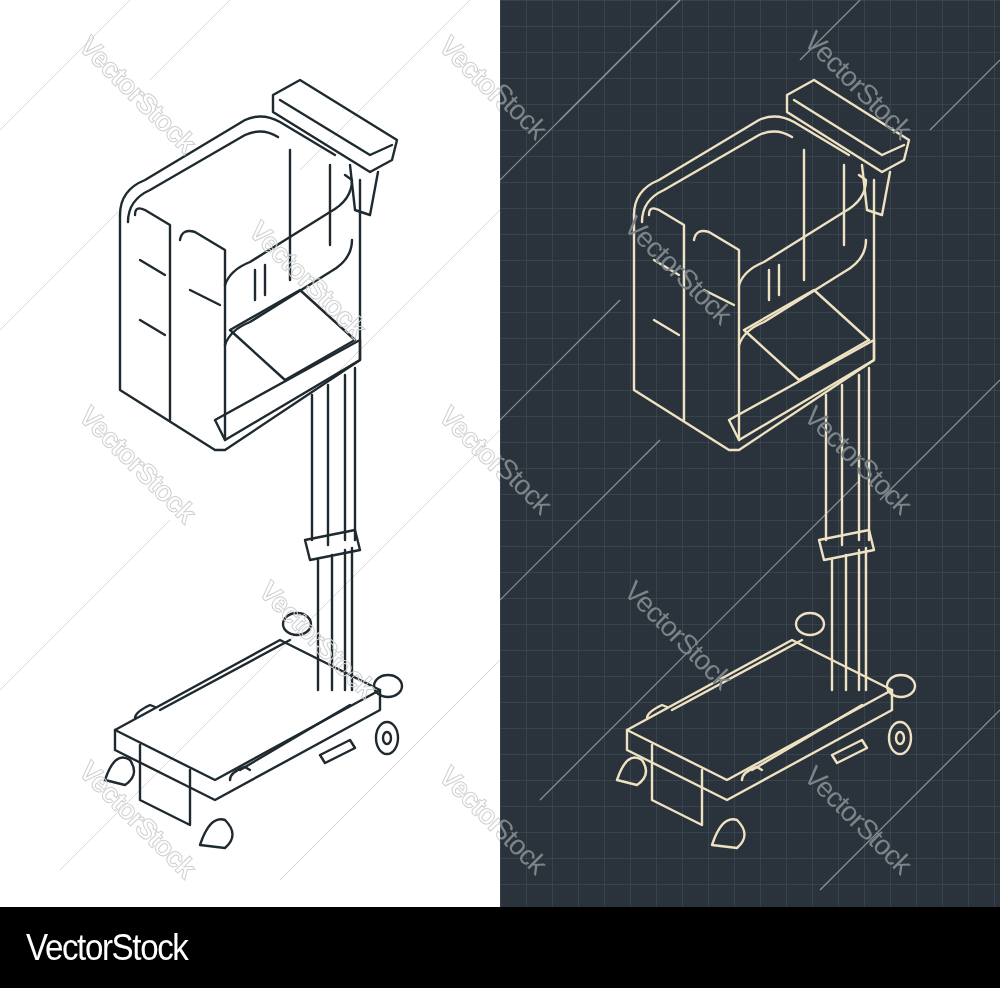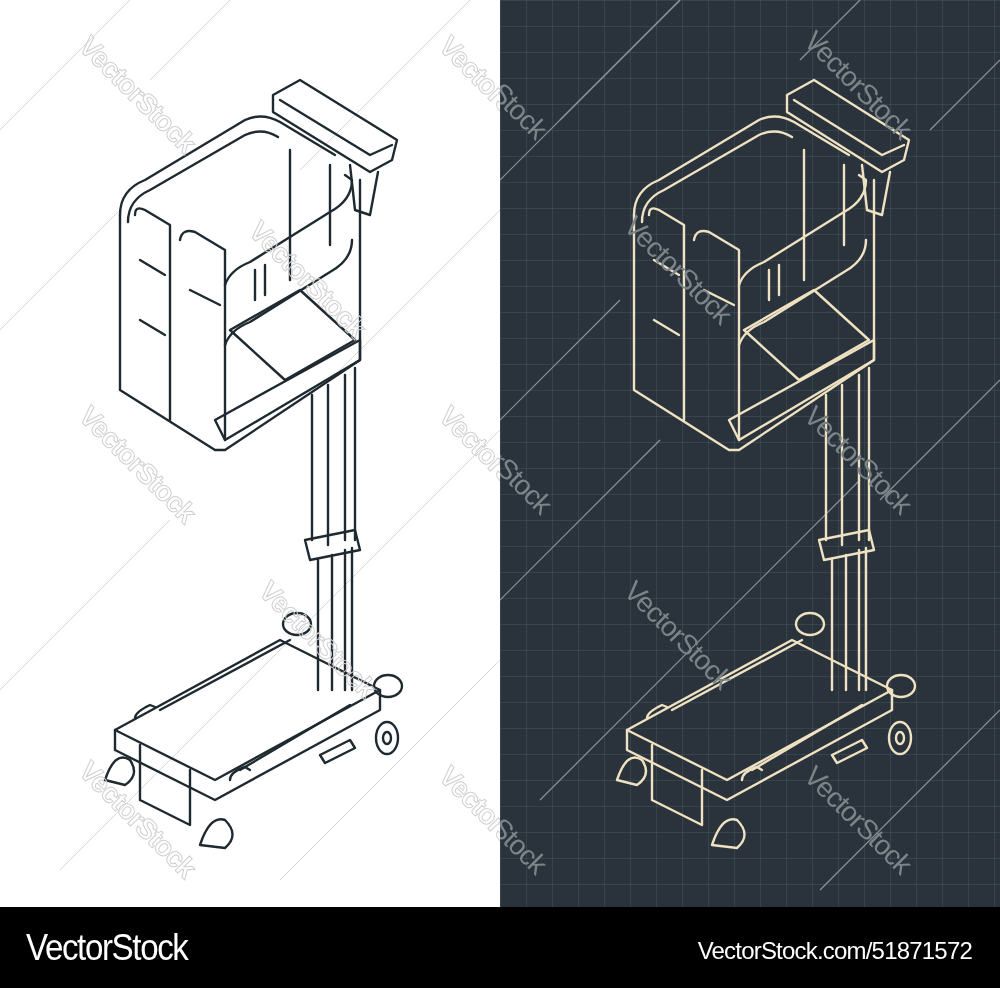--- a/index.html
+++ b/index.html
@@ -137,14 +137,13 @@
   <span class="wm" style="left:140px; top:210px;">VectorStock</span>
   <span class="wm" style="left:-40px; top:400px;">VectorStock</span>
   <span class="wm" style="left:320px; top:400px;">VectorStock</span>
   <span class="wm" style="left:140px; top:575px;">VectorStock</span>
   <span class="wm" style="left:320px; top:760px;">VectorStock</span>
   <span class="wm" style="left:-45px; top:760px;">VectorStock</span>
 </div>
 
 <div class="footer">
   <span class="footer-brand">VectorStock</span>
-  <span class="footer-id">VectorStock.com/51871572</span>
 </div>
 
 </body></html>

